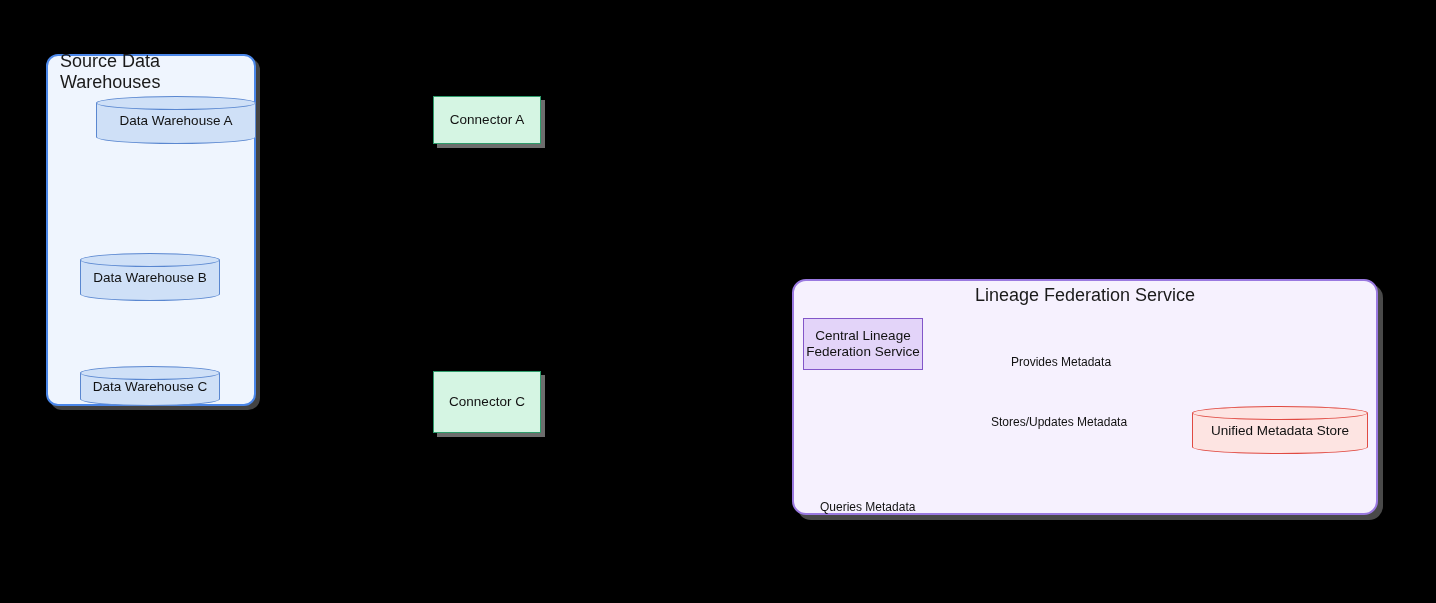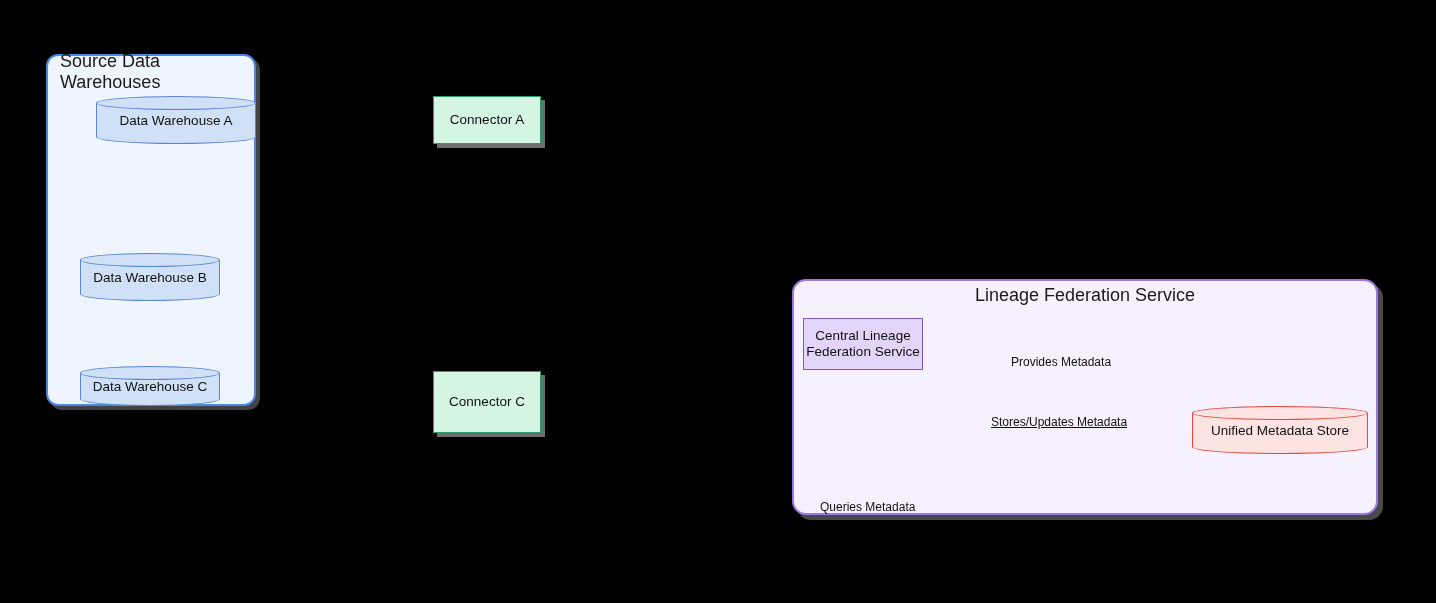--- a/index.html
+++ b/index.html
@@ -169,16 +169,16 @@
   </div>
 
   <div class="cyl store" style="left:1192px;top:406px;width:176px;height:48px;">
     <div class="body"></div>
     <div class="bot"></div>
     <div class="top"></div>
     <div class="txt">Unified Metadata Store</div>
   </div>
 
   <div class="edge-label" style="left:1011px;top:355px;">Provides Metadata</div>
-  <div class="edge-label" style="left:991px;top:415px;text-decoration:underline;">Stores/Updates Metadata</div>
+  <div class="edge-label" style="left:991px;top:415px;">Stores/Updates Metadata</div>
   <div class="edge-label" style="left:820px;top:500px;">Queries Metadata</div>
 
 </div>
 
 </body></html>

